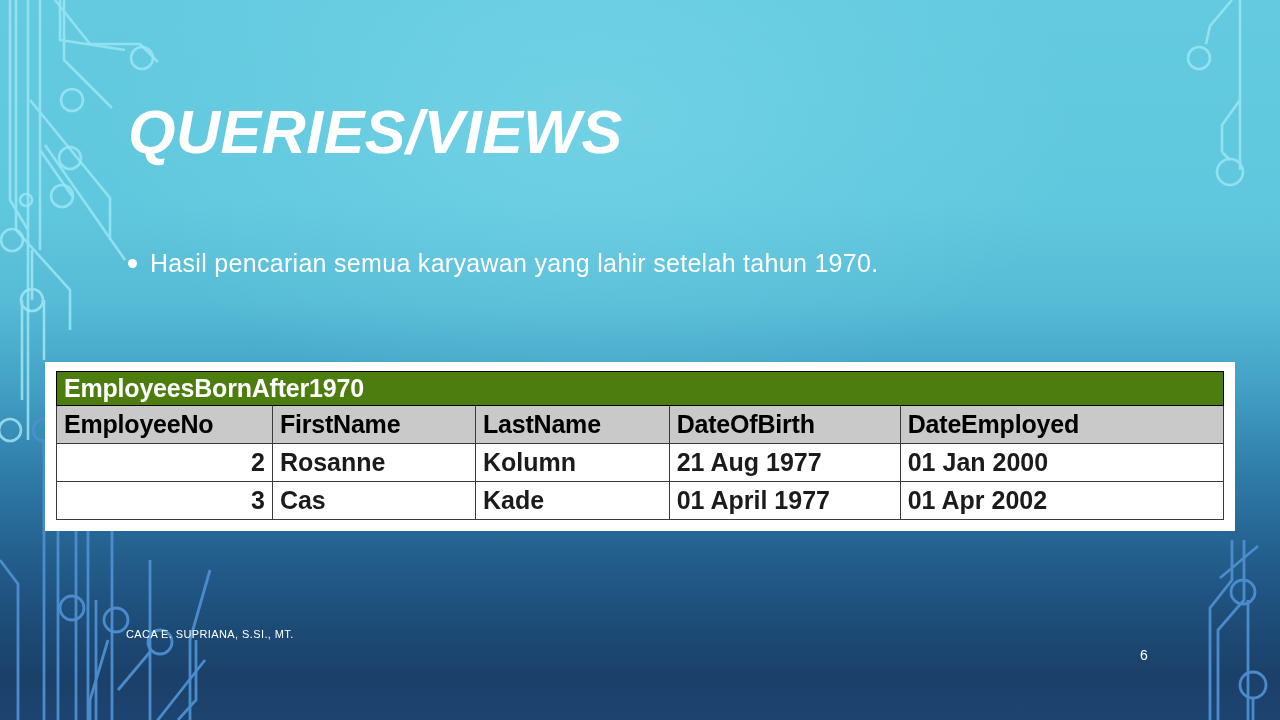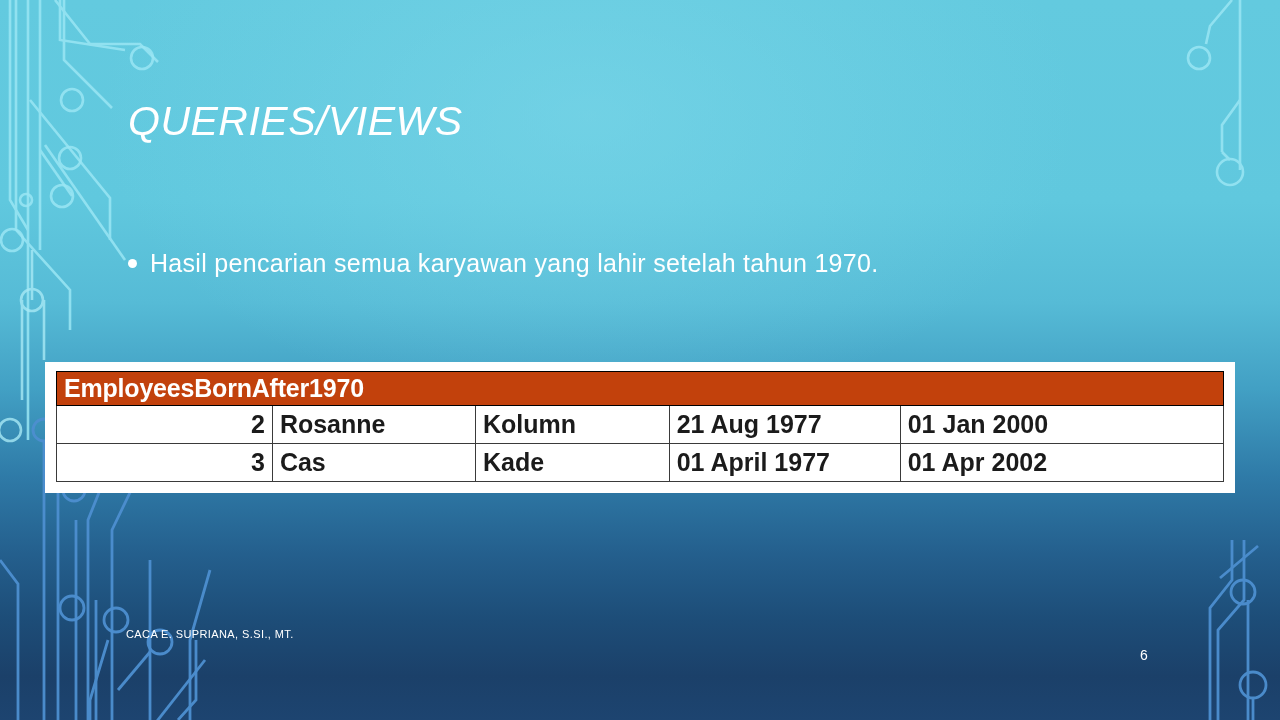--- a/index.html
+++ b/index.html
@@ -41,24 +41,24 @@
     width: 1280px;
     height: 720px;
     pointer-events: none;
   }
 
   
   .title {
     position: absolute;
     left: 128px;
     top: 100px;
-    font-size: 41px;
+    font-size: 61px;
     line-height: 1.05;
     font-style: italic;
-    font-weight: 400;
+    font-weight: 700;
     letter-spacing: 0.5px;
     color: #ffffff;
     white-space: nowrap;
   }
 
   
   .bullet-row {
     position: absolute;
     left: 128px;
     top: 248px;
@@ -102,21 +102,21 @@
   table.grid td, table.grid th {
     border: 1px solid #3a3a3a;
     padding: 1px 7px;
     font-size: 25px;
     height: 38px;
     box-sizing: border-box;
     overflow: hidden;
     white-space: nowrap;
   }
   .qtitle-cell {
-    background: #c2410c;
+    background: #4d7c0f;
     color: #ffffff;
     font-weight: bold;
     font-size: 25px;
     text-align: left;
     border: 1px solid #000000 !important;
     height: 34px !important;
     letter-spacing: -0.2px;
     margin-left: 36px;
   }
   table.grid th.col-head {
@@ -256,20 +256,27 @@
         <col style="width:17.4%">
         <col style="width:16.6%">
         <col style="width:19.8%">
         <col style="width:27.7%">
       </colgroup>
       <tbody>
         <tr>
           <td class="qtitle-cell" colspan="5">EmployeesBornAfter1970</td>
         </tr>
         <tr>
+          <th class="col-head num">EmployeeNo</th>
+          <th class="col-head">FirstName</th>
+          <th class="col-head">LastName</th>
+          <th class="col-head">DateOfBirth</th>
+          <th class="col-head">DateEmployed</th>
+        </tr>
+        <tr>
           <td class="cell num">2</td>
           <td class="cell">Rosanne</td>
           <td class="cell">Kolumn</td>
           <td class="cell">21 Aug 1977</td>
           <td class="cell">01 Jan 2000</td>
         </tr>
         <tr>
           <td class="cell num">3</td>
           <td class="cell">Cas</td>
           <td class="cell">Kade</td>

